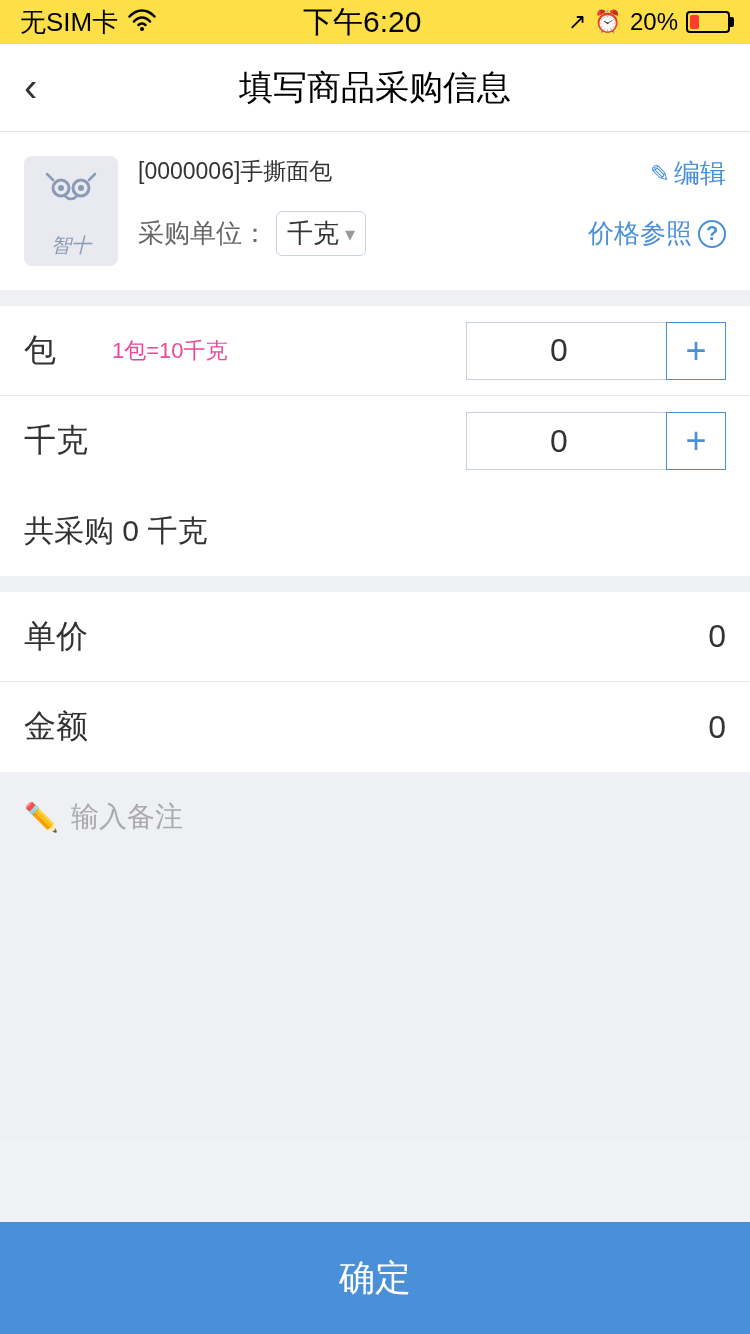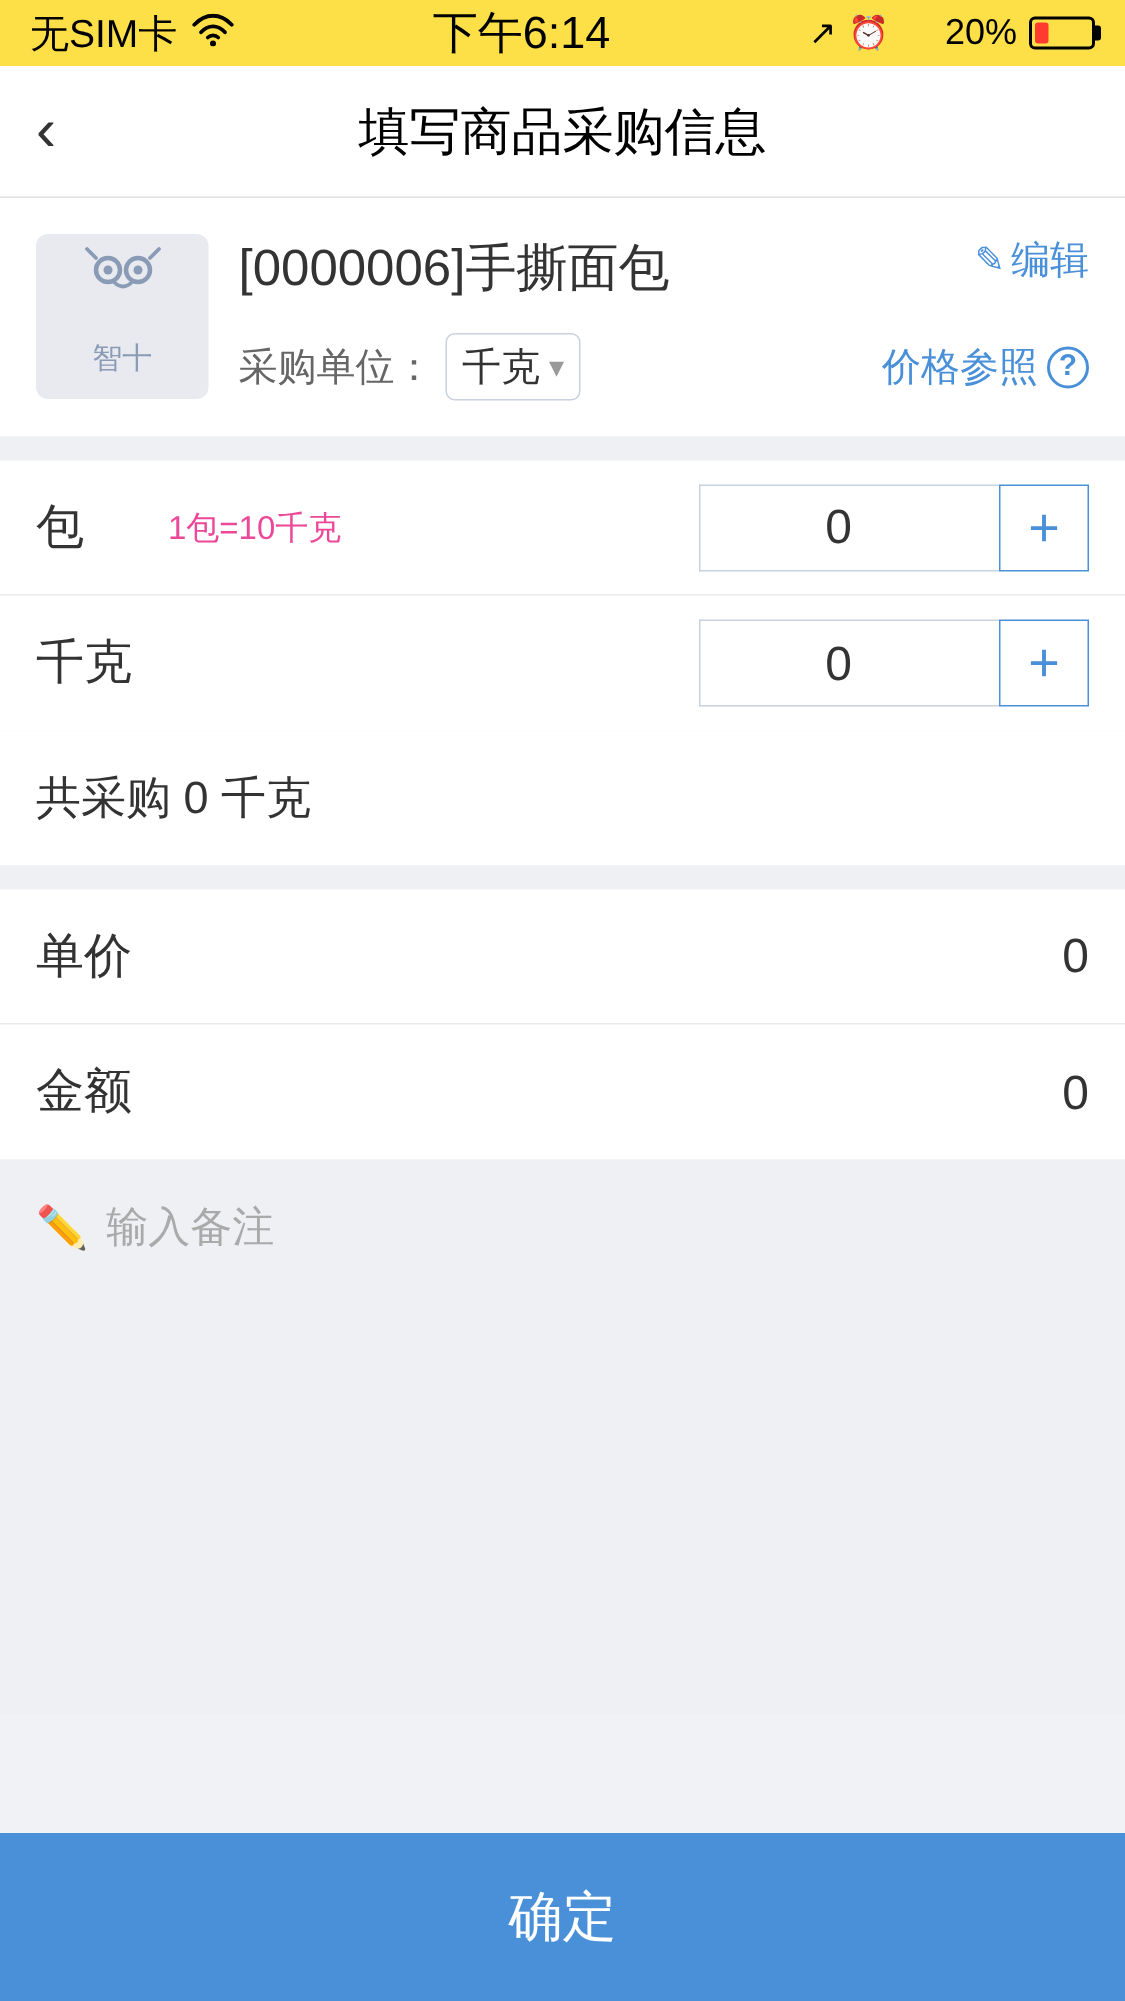--- a/index.html
+++ b/index.html
@@ -100,28 +100,30 @@
     
     .product-section {
       background: #fff;
       padding: 24px 24px;
       display: flex;
       align-items: flex-start;
       gap: 20px;
       margin-bottom: 0;
     }
     .product-image {
-      width: 115px;
+      width: 94px;
       height: 110px;
       background: #e8eaf0;
       border-radius: 8px;
       display: flex;
+      align-items: center;
       justify-content: center;
       flex-shrink: 0;
       overflow: hidden;
+      font-style: italic;
     }
     .product-image-inner {
       text-align: center;
       color: #8a9bb5;
     }
     .product-image-inner .owl-icon {
       font-size: 48px;
       line-height: 1;
     }
     .product-image-inner .brand-text {
@@ -131,21 +133,21 @@
     }
     .product-info {
       flex: 1;
     }
     .product-header {
       display: flex;
       justify-content: space-between;
       align-items: flex-start;
     }
     .product-name {
-      font-size: 34px;
+      font-size: 23px;
       color: #333;
       font-weight: 500;
     }
     .edit-btn {
       font-size: 26px;
       color: #4a90d9;
       display: flex;
       align-items: center;
       gap: 4px;
       cursor: pointer;
@@ -359,25 +361,25 @@
     <span>无SIM卡</span>
     <span>
       <svg width="28" height="22" viewBox="0 0 28 22" fill="none">
         <path d="M14 18a2 2 0 1 1 0 4 2 2 0 0 1 0-4z" fill="#000"></path>
         <path d="M6 12.5C8.2 10 11 8.5 14 8.5s5.8 1.5 8 4" stroke="#000" stroke-width="2.5" fill="none" stroke-linecap="round"></path>
         <path d="M1.5 7.5C5 3.8 9.2 1.5 14 1.5s9 2.3 12.5 6" stroke="#000" stroke-width="2.5" fill="none" stroke-linecap="round"></path>
         <path d="M10.5 16c.9-.9 2.1-1.5 3.5-1.5s2.6.6 3.5 1.5" stroke="#000" stroke-width="2.5" fill="none" stroke-linecap="round"></path>
       </svg>
     </span>
   </div>
-  <div class="status-center">下午6:14</div>
+  <div class="status-center">下午6:20</div>
   <div class="status-right">
     <span style="font-size:22px;">↗</span>
     <span style="font-size:22px;">⏰</span>
-    <span style="font-size:24px;margin-left:29px;">20%</span>
+    <span style="font-size:24px;">20%</span>
     <div class="battery">
       <div class="battery-body">
         <div class="battery-fill"></div>
       </div>
     </div>
   </div>
 </div>
 
 <div class="nav-bar">
   <span class="nav-back">‹</span>

